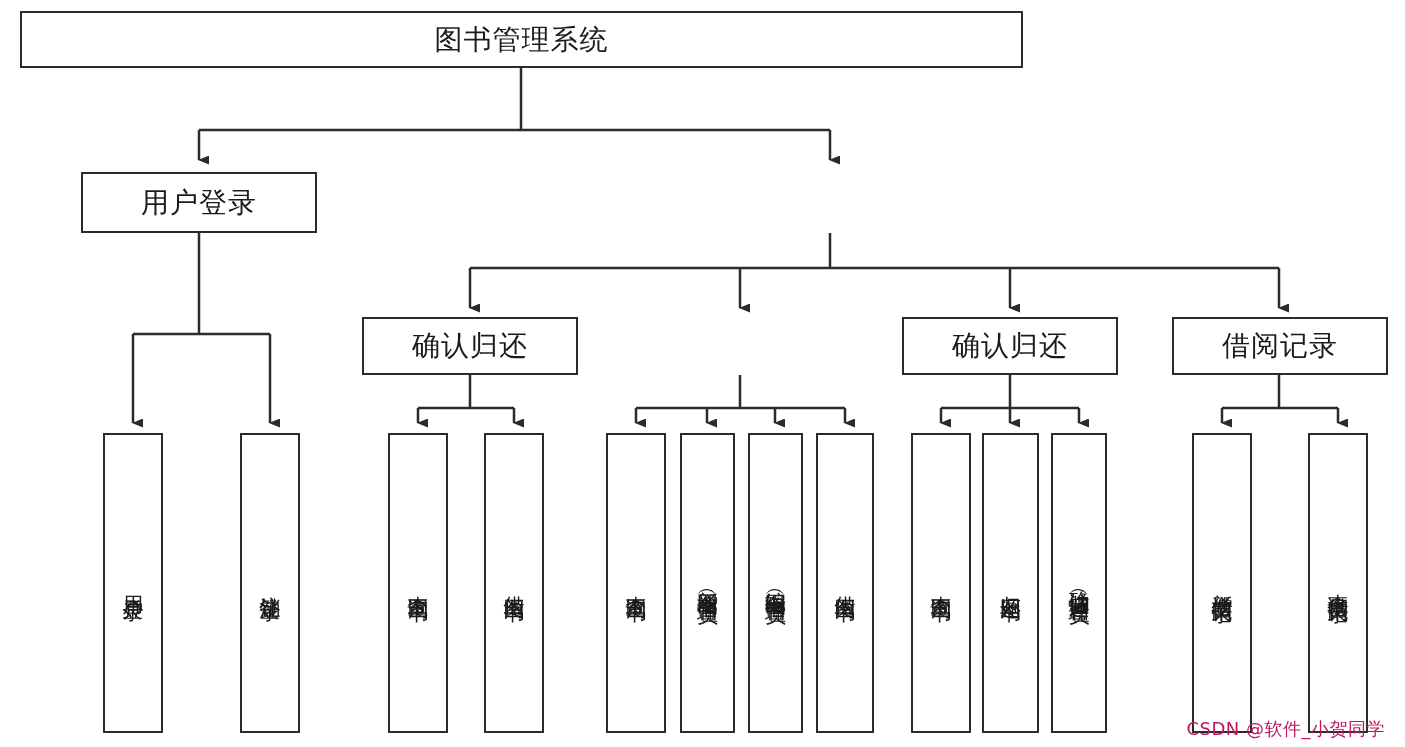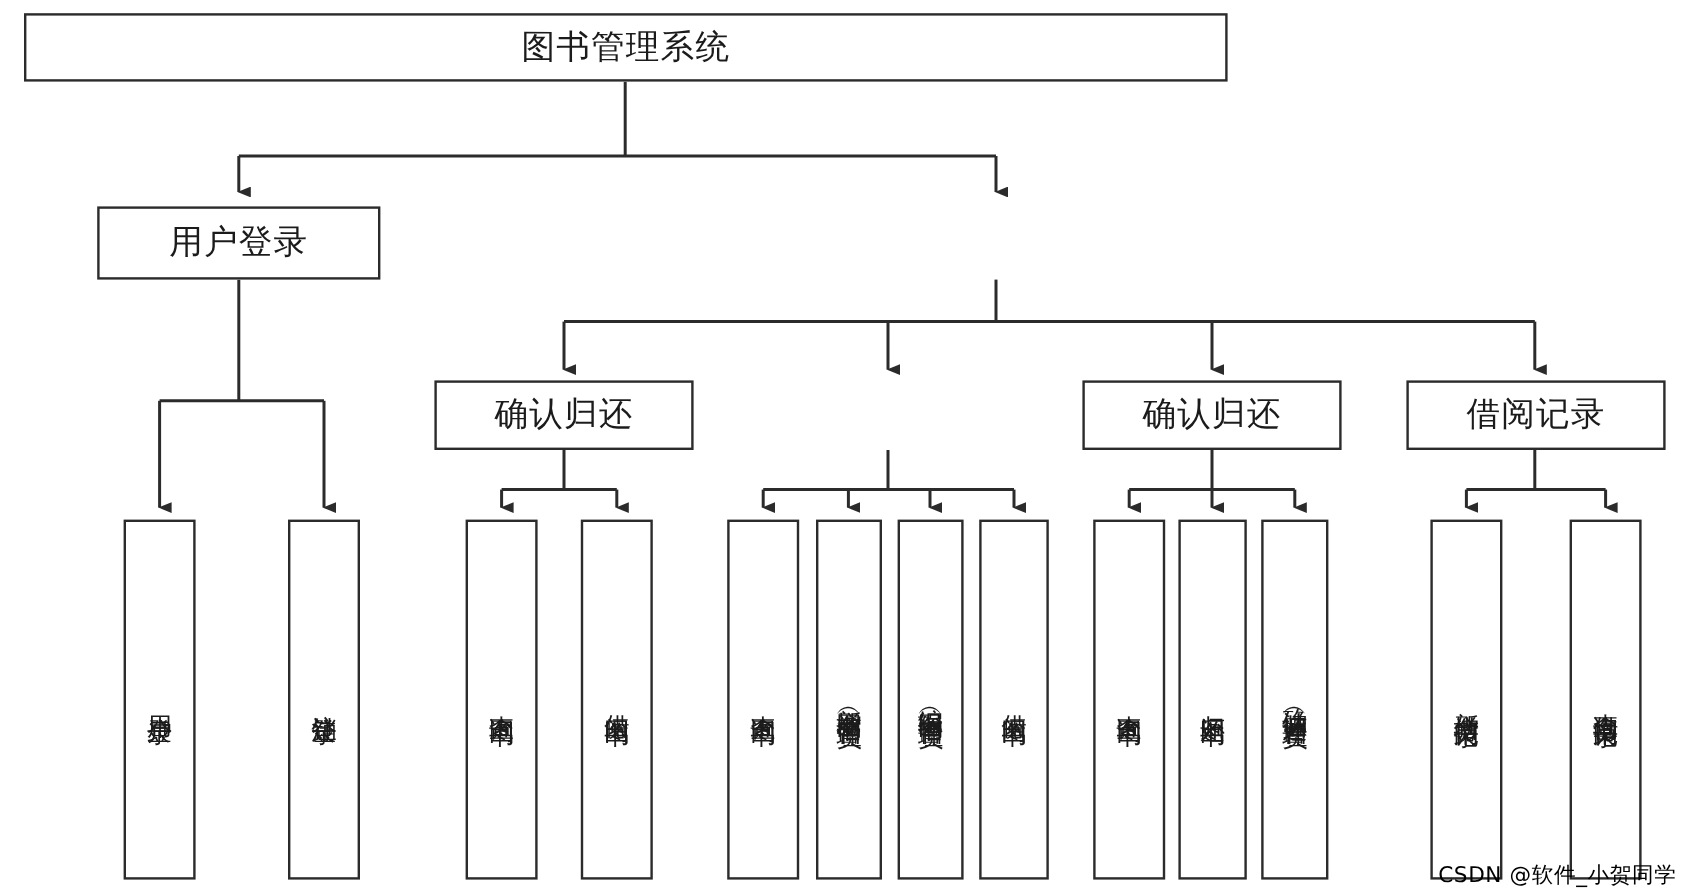--- a/index.html
+++ b/index.html
@@ -54,24 +54,24 @@
   svg#wires {
     position: absolute;
     left: 0;
     top: 0;
     width: 1405px;
     height: 747px;
     z-index: 1;
   }
   #watermark {
     position: absolute;
-    right: 8px;
+    right: 20px;
     bottom: 6px;
     font-size: 18px;
-    color: #000000;
+    color: #be185d;
     letter-spacing: 0.5px;
     z-index: 3;
     white-space: nowrap;
     text-align: center;
   }
 </style>
 </head>
 <body>
 
 <div id="canvas">

